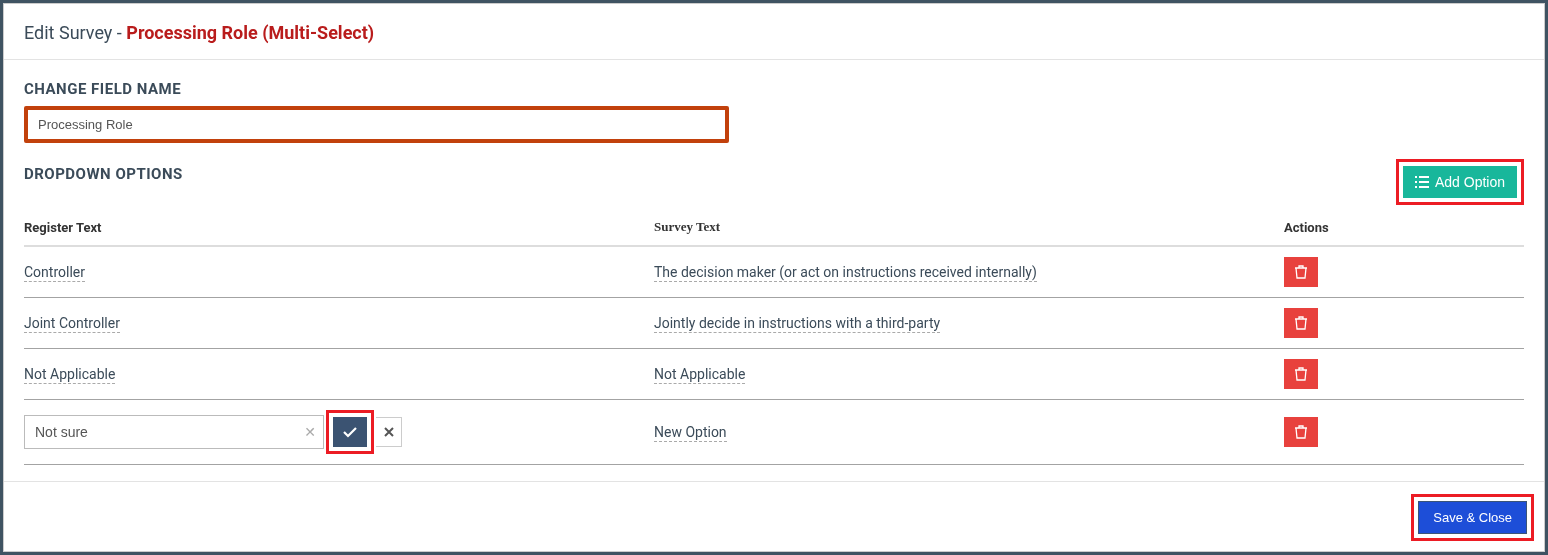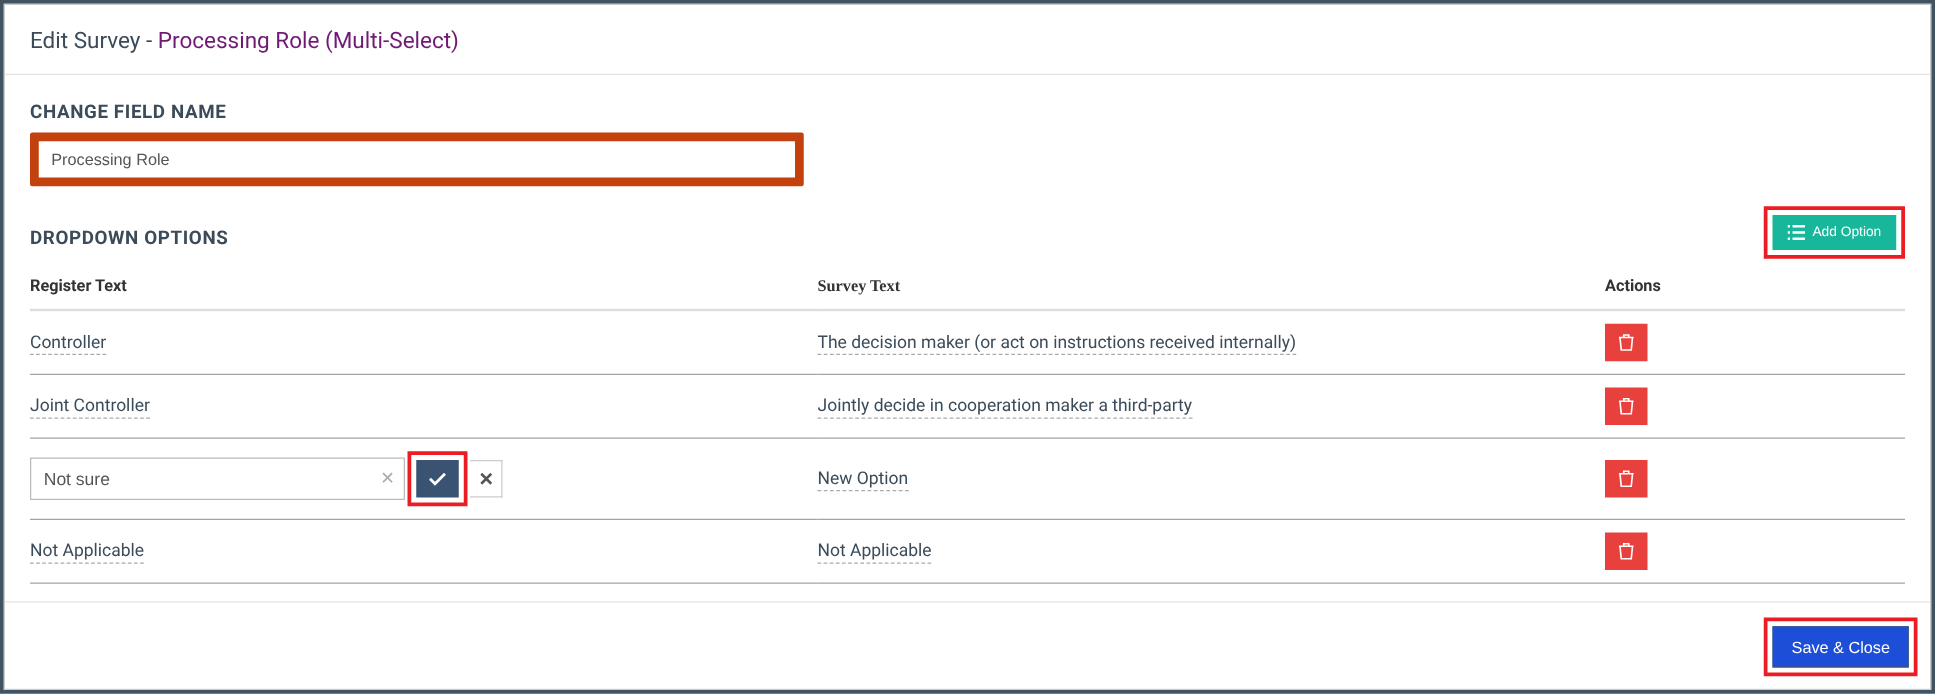--- a/index.html
+++ b/index.html
@@ -28,60 +28,60 @@
     padding: 18px 20px 16px 20px;
     border-bottom: 1px solid #e3e3e3;
   }
   .modal-title-light {
     font-size: 18px;
     font-weight: 400;
     color: #3b4b59;
   }
   .modal-title-bold {
     font-size: 18px;
-    font-weight: 400;
-    color: #701a75;
+    font-weight: 700;
+    color: #b91c1c;
   }
   .modal-body {
     padding: 20px;
     flex: 1;
     overflow: auto;
   }
   .section-label {
     font-size: 15px;
     font-weight: 700;
     letter-spacing: 0.5px;
     color: #3b4b59;
     margin-bottom: 8px;
   }
   .field-name-input {
-    width: 619px;
+    width: 705px;
     padding: 7px 10px;
-    border: 7px solid #c2410c;
+    border: 4px solid #c2410c;
     border-radius: 2px;
     font-size: 13px;
     color: #555;
     margin-bottom: 22px;
   }
   .dropdown-header-row {
     display: flex;
     justify-content: space-between;
-    align-items: flex-end;
+    align-items: flex-start;
   }
   .add-option-wrap {
     border: 3px solid #ec1c24;
     padding: 4px;
     margin-top: -6px;
   }
   .add-option-btn {
     background: #18b79b;
     color: #fff;
     border: none;
     padding: 8px 12px;
-    font-size: 11px;
+    font-size: 14px;
     display: flex;
     align-items: center;
     gap: 6px;
     cursor: pointer;
   }
   .table {
     width: 100%;
     border-collapse: collapse;
     margin-top: 4px;
   }
@@ -240,21 +240,34 @@
               <span>
                 <svg width="12" height="14" viewBox="0 0 12 14">
                     <path d="M1 3h10l-1 10H2L1 3zm3-2h4v2H4V1zM0 3h12" stroke="#fff" stroke-width="1.3" fill="none"></path>
                   </svg>
               </span>
             </button>
           </td>
         </tr>
         <tr>
           <td><span class="editable-text">Joint Controller</span></td>
-          <td><span class="editable-text">Jointly decide in cooperation maker a third-party</span></td>
+          <td><span class="editable-text">Jointly decide in instructions with a third-party</span></td>
+          <td>
+            <button class="delete-btn">
+              <span>
+                <svg width="12" height="14" viewBox="0 0 12 14">
+                    <path d="M1 3h10l-1 10H2L1 3zm3-2h4v2H4V1zM0 3h12" stroke="#fff" stroke-width="1.3" fill="none"></path>
+                  </svg>
+              </span>
+            </button>
+          </td>
+        </tr>
+        <tr>
+          <td><span class="editable-text">Not Applicable</span></td>
+          <td><span class="editable-text">Not Applicable</span></td>
           <td>
             <button class="delete-btn">
               <span>
                 <svg width="12" height="14" viewBox="0 0 12 14">
                     <path d="M1 3h10l-1 10H2L1 3zm3-2h4v2H4V1zM0 3h12" stroke="#fff" stroke-width="1.3" fill="none"></path>
                   </svg>
               </span>
             </button>
           </td>
         </tr>
@@ -287,33 +300,20 @@
           <td>
             <button class="delete-btn">
               <span>
                 <svg width="12" height="14" viewBox="0 0 12 14">
                     <path d="M1 3h10l-1 10H2L1 3zm3-2h4v2H4V1zM0 3h12" stroke="#fff" stroke-width="1.3" fill="none"></path>
                   </svg>
               </span>
             </button>
           </td>
         </tr>
-        <tr>
-          <td><span class="editable-text">Not Applicable</span></td>
-          <td><span class="editable-text">Not Applicable</span></td>
-          <td>
-            <button class="delete-btn">
-              <span>
-                <svg width="12" height="14" viewBox="0 0 12 14">
-                    <path d="M1 3h10l-1 10H2L1 3zm3-2h4v2H4V1zM0 3h12" stroke="#fff" stroke-width="1.3" fill="none"></path>
-                  </svg>
-              </span>
-            </button>
-          </td>
-        </tr>
       </tbody>
     </table>
 
   </div>
 
   <div class="modal-footer">
     <div class="save-close-wrap">
       <button class="save-close-btn">Save &amp; Close</button>
     </div>
   </div>

